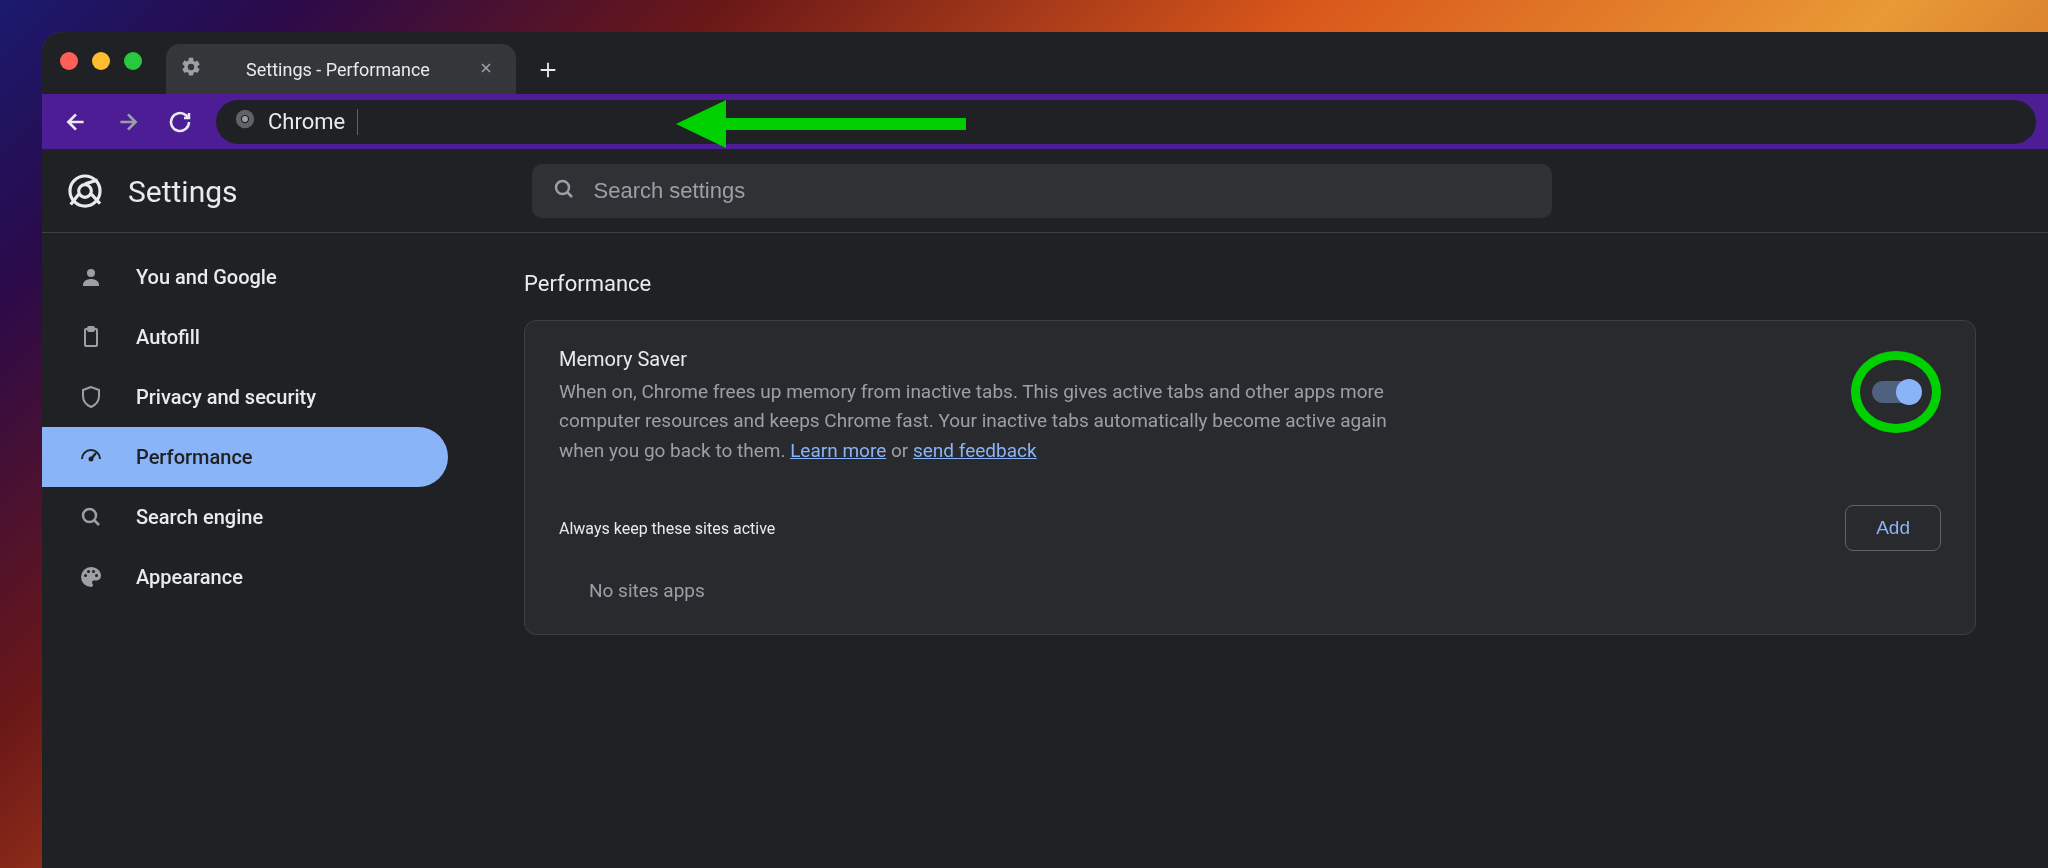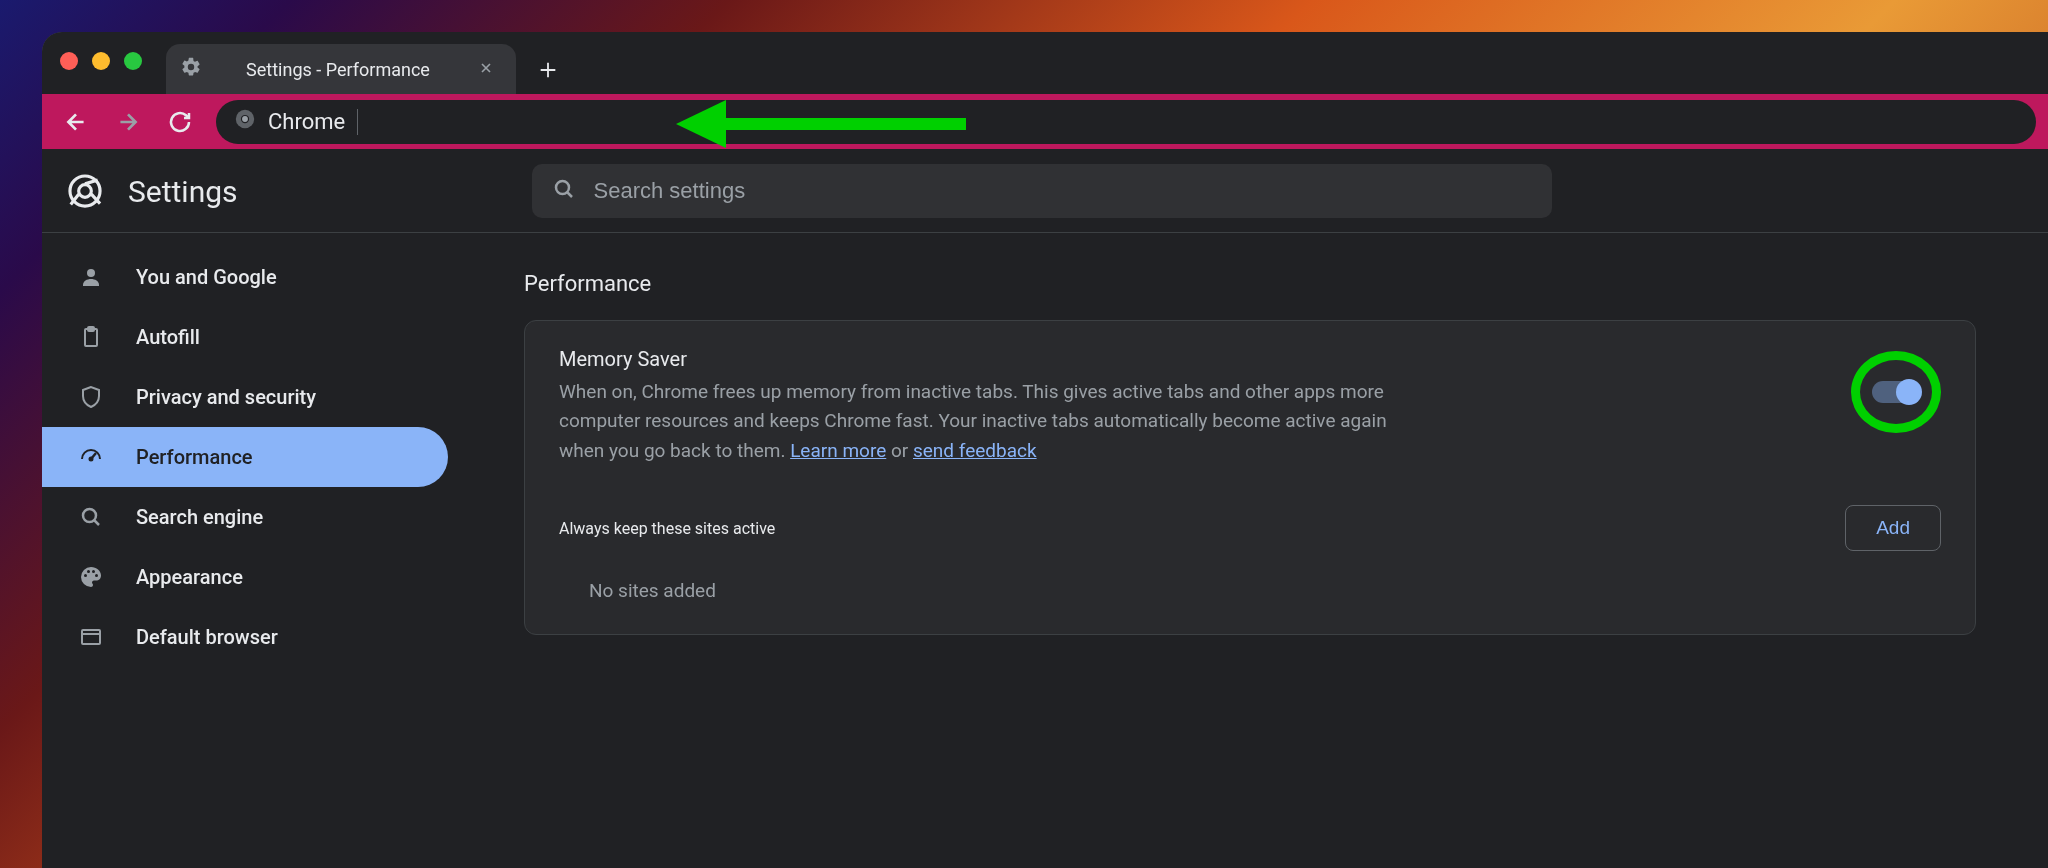--- a/index.html
+++ b/index.html
@@ -43,21 +43,21 @@
     min-width: 350px;
     color: #e8eaed;
   }
   .tab svg { flex-shrink: 0; }
   .tab-title { font-size: 18px; flex: 1; white-space: nowrap; text-align: center; }
   .tab-close { color: #9aa0a6; cursor: pointer; font-size: 18px; padding: 4px; }
   .new-tab { width: 40px; height: 40px; display: flex; align-items: center; justify-content: center; color: #e8eaed; font-size: 28px; margin-left: 12px; margin-bottom: 4px; cursor: pointer; border-radius: 50%;}
 
   .toolbar {
     height: 56px;
-    background: #be185d;
+    background: #4c1d95;
     display: flex; align-items: center;
     padding: 0 12px;
     gap: 8px;
     position: relative;
     z-index: 2;
     border-bottom: 1px solid #202124;
   }
   .nav-btn { width: 44px; height: 44px; display: flex; align-items: center; justify-content: center; color: #9aa0a6; cursor: pointer; border-radius: 50%; }
   .nav-btn.enabled { color: #e8eaed; }
   .omnibox {
@@ -311,29 +311,20 @@
 
         <div class="side-item">
           <span class="side-icon">
             <svg width="24" height="24" viewBox="0 0 24 24" fill="currentColor">
                 <path d="M12 2a10 10 0 1 0 0 20c1 0 2-.8 2-2 0-.5-.2-1-.5-1.3-.3-.4-.5-.8-.5-1.2 0-1 .8-2 2-2h2c3 0 5-2 5-5 0-4.5-4.5-8.5-10-8.5zM6.5 12a1.5 1.5 0 1 1 0-3 1.5 1.5 0 0 1 0 3zm3-4a1.5 1.5 0 1 1 0-3 1.5 1.5 0 0 1 0 3zm5 0a1.5 1.5 0 1 1 0-3 1.5 1.5 0 0 1 0 3zm3 4a1.5 1.5 0 1 1 0-3 1.5 1.5 0 0 1 0 3z"></path>
               </svg>
           </span>
           <span>Appearance</span>
         </div>
 
-        <div class="side-item">
-          <span class="side-icon">
-            <svg width="24" height="24" viewBox="0 0 24 24" fill="none" stroke="currentColor" stroke-width="2">
-                <rect x="3" y="5" width="18" height="14" rx="1"></rect>
-                <path d="M3 9h18" stroke-width="2"></path>
-              </svg>
-          </span>
-          <span>Default browser</span>
-        </div>
 
       </div>
 
       <div class="main-pane">
         <div class="pane-heading">Performance</div>
 
         <div class="card">
           <div class="card-row">
             <div class="card-texts">
               <div class="card-title">Memory Saver</div>
@@ -347,21 +338,21 @@
                 <div class="toggle-knob"></div>
               </div>
             </div>
           </div>
 
           <div class="card-row2">
             <div class="card-row2-label">Always keep these sites active</div>
             <button class="add-btn">Add</button>
           </div>
 
-          <div class="no-sites">No sites added</div>
+          <div class="no-sites">No sites apps</div>
         </div>
       </div>
     </div>
   </div>
 </div>
 
 <svg class="arrow-annotation" viewBox="0 0 290 60">
   <line x1="290" y1="30" x2="40" y2="30" stroke="#00d000" stroke-width="12"></line>
   <polygon points="0,30 50,6 50,54" fill="#00d000"></polygon>
 </svg>

